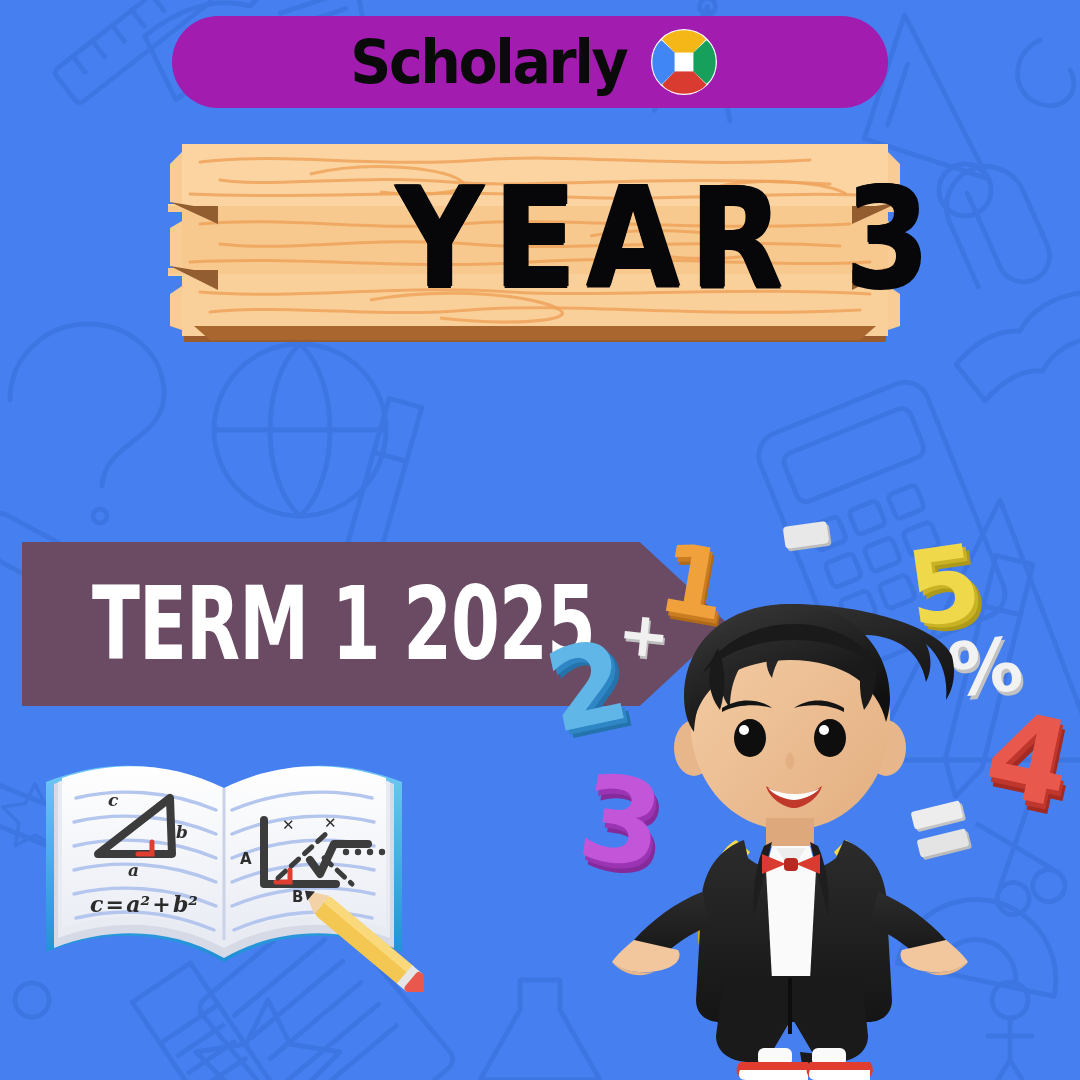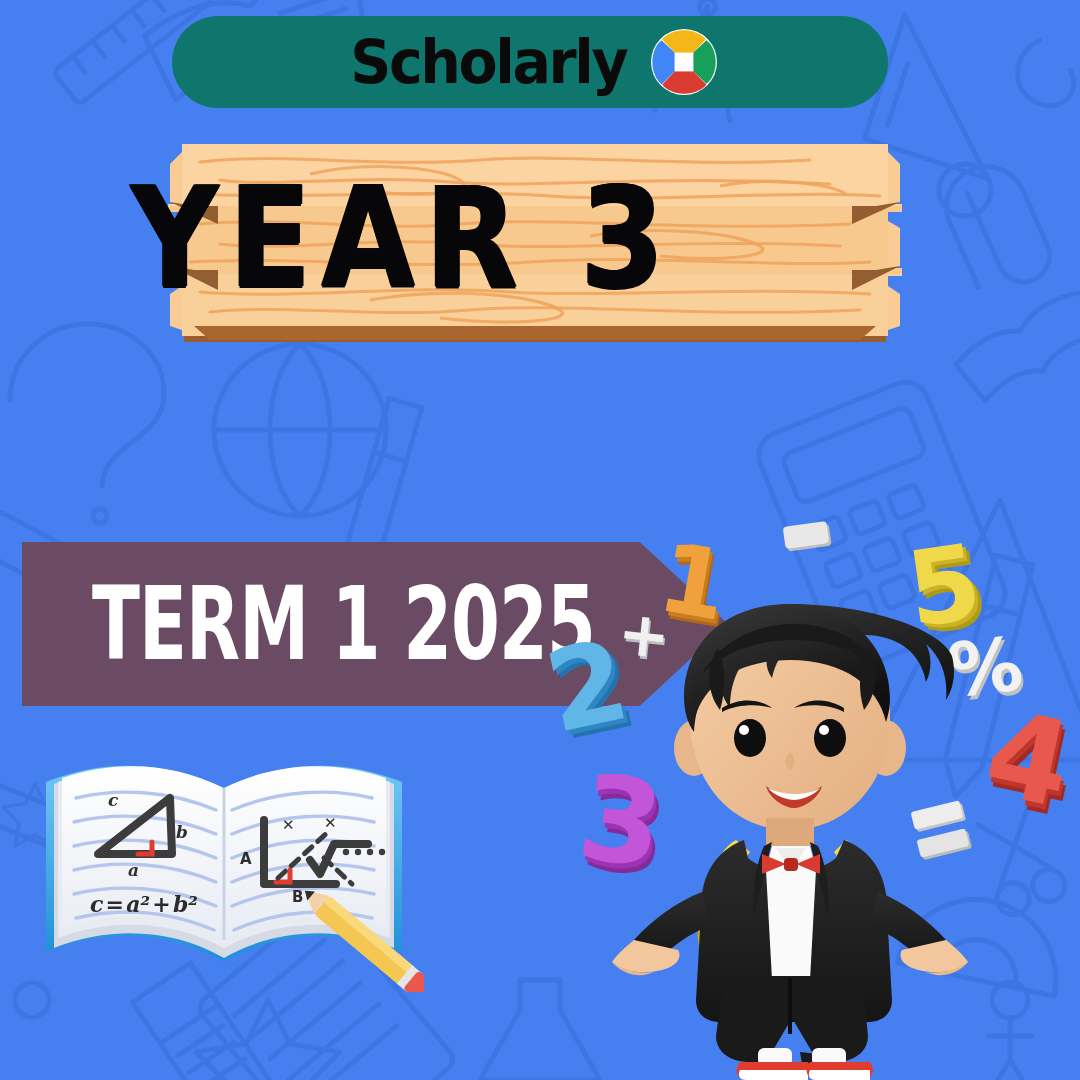--- a/index.html
+++ b/index.html
@@ -24,21 +24,21 @@
     opacity:.38;
     pointer-events:none;
   }
   .doodles svg { display:block; width:1080px; height:1080px; }
 
   
   .logo-pill {
     position:absolute;
     left:172px; top:16px;
     width:716px; height:92px;
-    background:#0f766e;
+    background:#a21caf;
     border-radius:46px;
     display:flex; align-items:center; justify-content:center;
     gap:18px;
   }
   .logo-word {
     font-family:"DejaVu Sans", sans-serif;
     font-weight:700;
     font-size:60px;
     letter-spacing:-2.5px;
     color:#0a0a0a;
@@ -49,21 +49,21 @@
 
   
   .sign-wrap {
     position:absolute;
     left:160px; top:140px;
     width:750px; height:205px;
   }
   .sign-wrap svg { display:block; width:100%; height:100%; }
   .sign-text {
     position:absolute; inset:0;
-    display:flex; align-items:center; justify-content:flex-start;
+    display:flex; align-items:center; justify-content:flex-end;
     padding-bottom:8px;
   }
   .sign-text span {
     font-family:"DejaVu Sans", sans-serif;
     font-weight:700;
     font-size:108px;
     letter-spacing:9px;
     color:#07070a;
     line-height:1;
     transform:scale(1.12,1.28);

